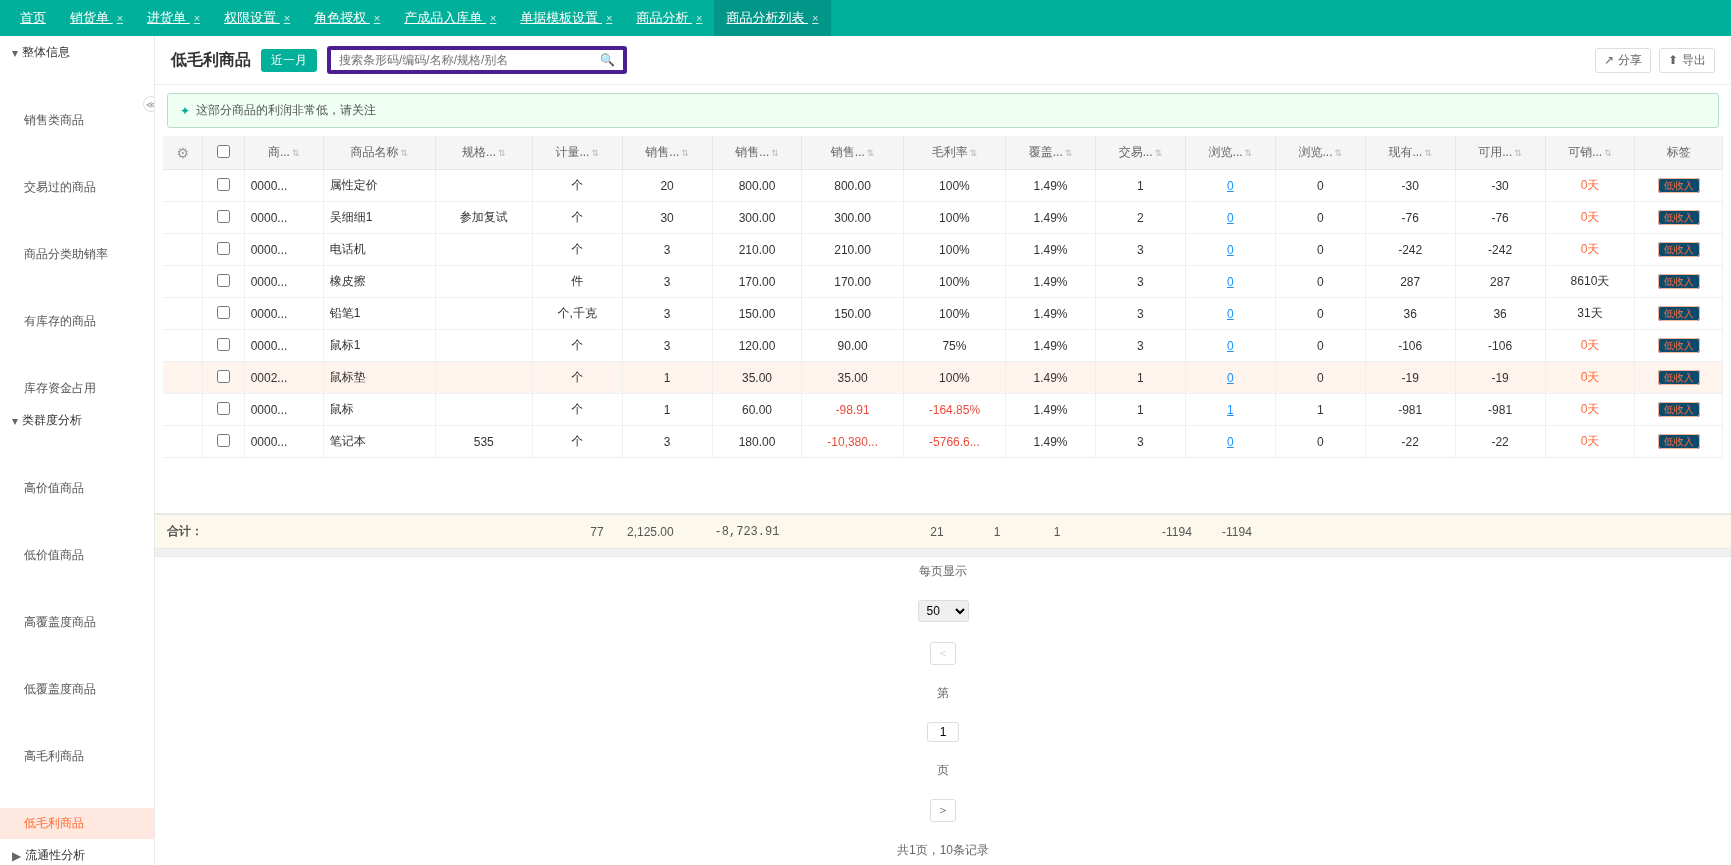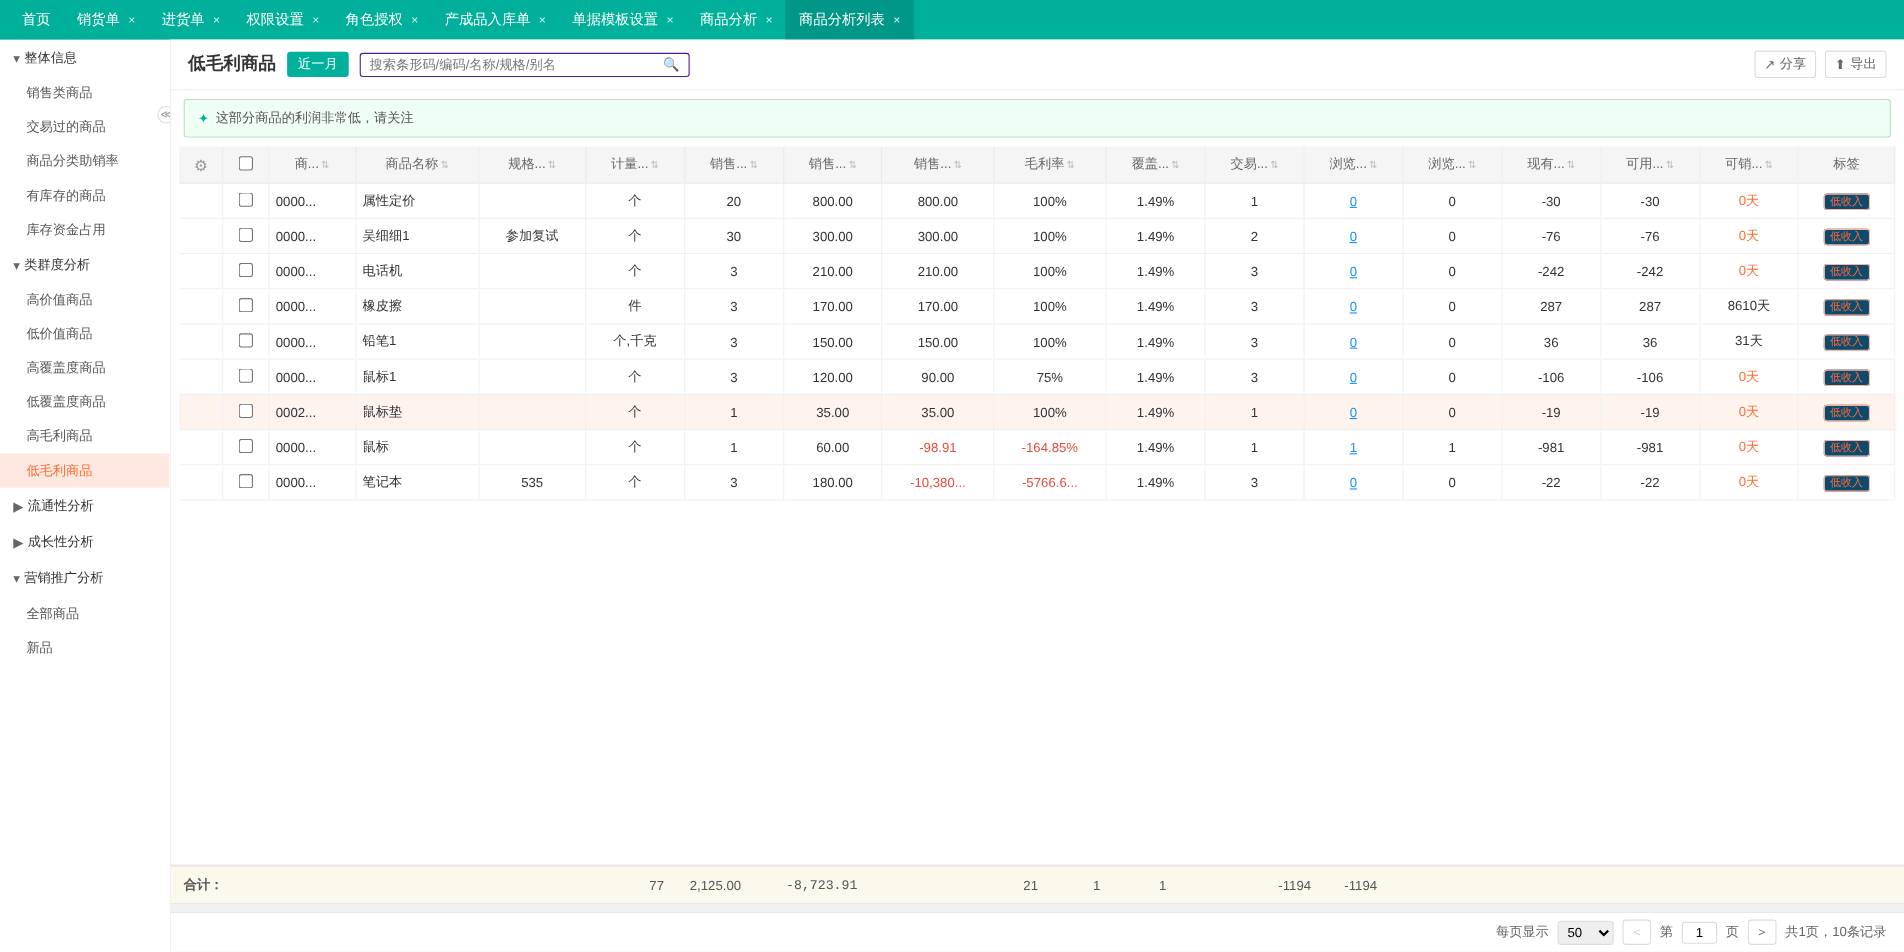--- a/index.html
+++ b/index.html
@@ -14,20 +14,21 @@
       padding: 0 8px;
     }
     .nav-item {
       color: #fff;
       padding: 0 12px;
       height: 36px;
       line-height: 36px;
       cursor: pointer;
       font-size: 13px;
       white-space: nowrap;
+      text-decoration: underline;
     }
     .nav-item.active { background: #009688; }
     .nav-item .close-x { margin-left: 4px; opacity: 0.8; font-size: 11px; }
 
     
     .main-layout {
       display: flex;
       height: calc(100vh - 36px);
     }
 
@@ -46,20 +47,21 @@
       font-size: 12px;
       color: #333;
       cursor: pointer;
     }
     .sidebar-group-title .arrow { margin-right: 4px; color: #666; }
     .sidebar-item {
       padding: 7px 12px 7px 24px;
       font-size: 12px;
       color: #555;
       cursor: pointer;
+      margin-top: 36px;
     }
     .sidebar-item.active { background: #ffe8e0; color: #ff6b35; }
     .sidebar-collapse-btn {
       position: absolute;
       left: 143px;
       top: 60px;
       background: #fff;
       border: 1px solid #ddd;
       border-radius: 50%;
       width: 16px;
@@ -99,21 +101,21 @@
       background: #00b09b;
       color: #fff;
       border: none;
       border-radius: 3px;
       padding: 3px 10px;
       font-size: 12px;
       cursor: pointer;
     }
     .search-box {
       display: flex;
-      border: 1px solid #4c1d95;
+      border: 4px solid #4c1d95;
       border-radius: 3px;
       padding: 3px 8px;
       flex: 1;
       max-width: 300px;
     }
     .search-box input {
       border: none;
       outline: none;
       font-size: 12px;
       color: #999;
@@ -215,23 +217,24 @@
     .total-label { font-weight: bold; min-width: 80px; }
 
     
     .footer-bar {
       display: flex;
       align-items: center;
       justify-content: flex-end;
       padding: 6px 16px;
       border-top: 1px solid #e8e8e8;
       background: #fff;
-      gap: 8px;
+      gap: 20px;
       font-size: 12px;
       color: #666;
+      flex-direction: column;
     }
     .page-size-select {
       border: 1px solid #ddd;
       border-radius: 3px;
       padding: 2px 4px;
       font-size: 12px;
     }
     .page-btn {
       border: 1px solid #ddd;
       background: #fff;

